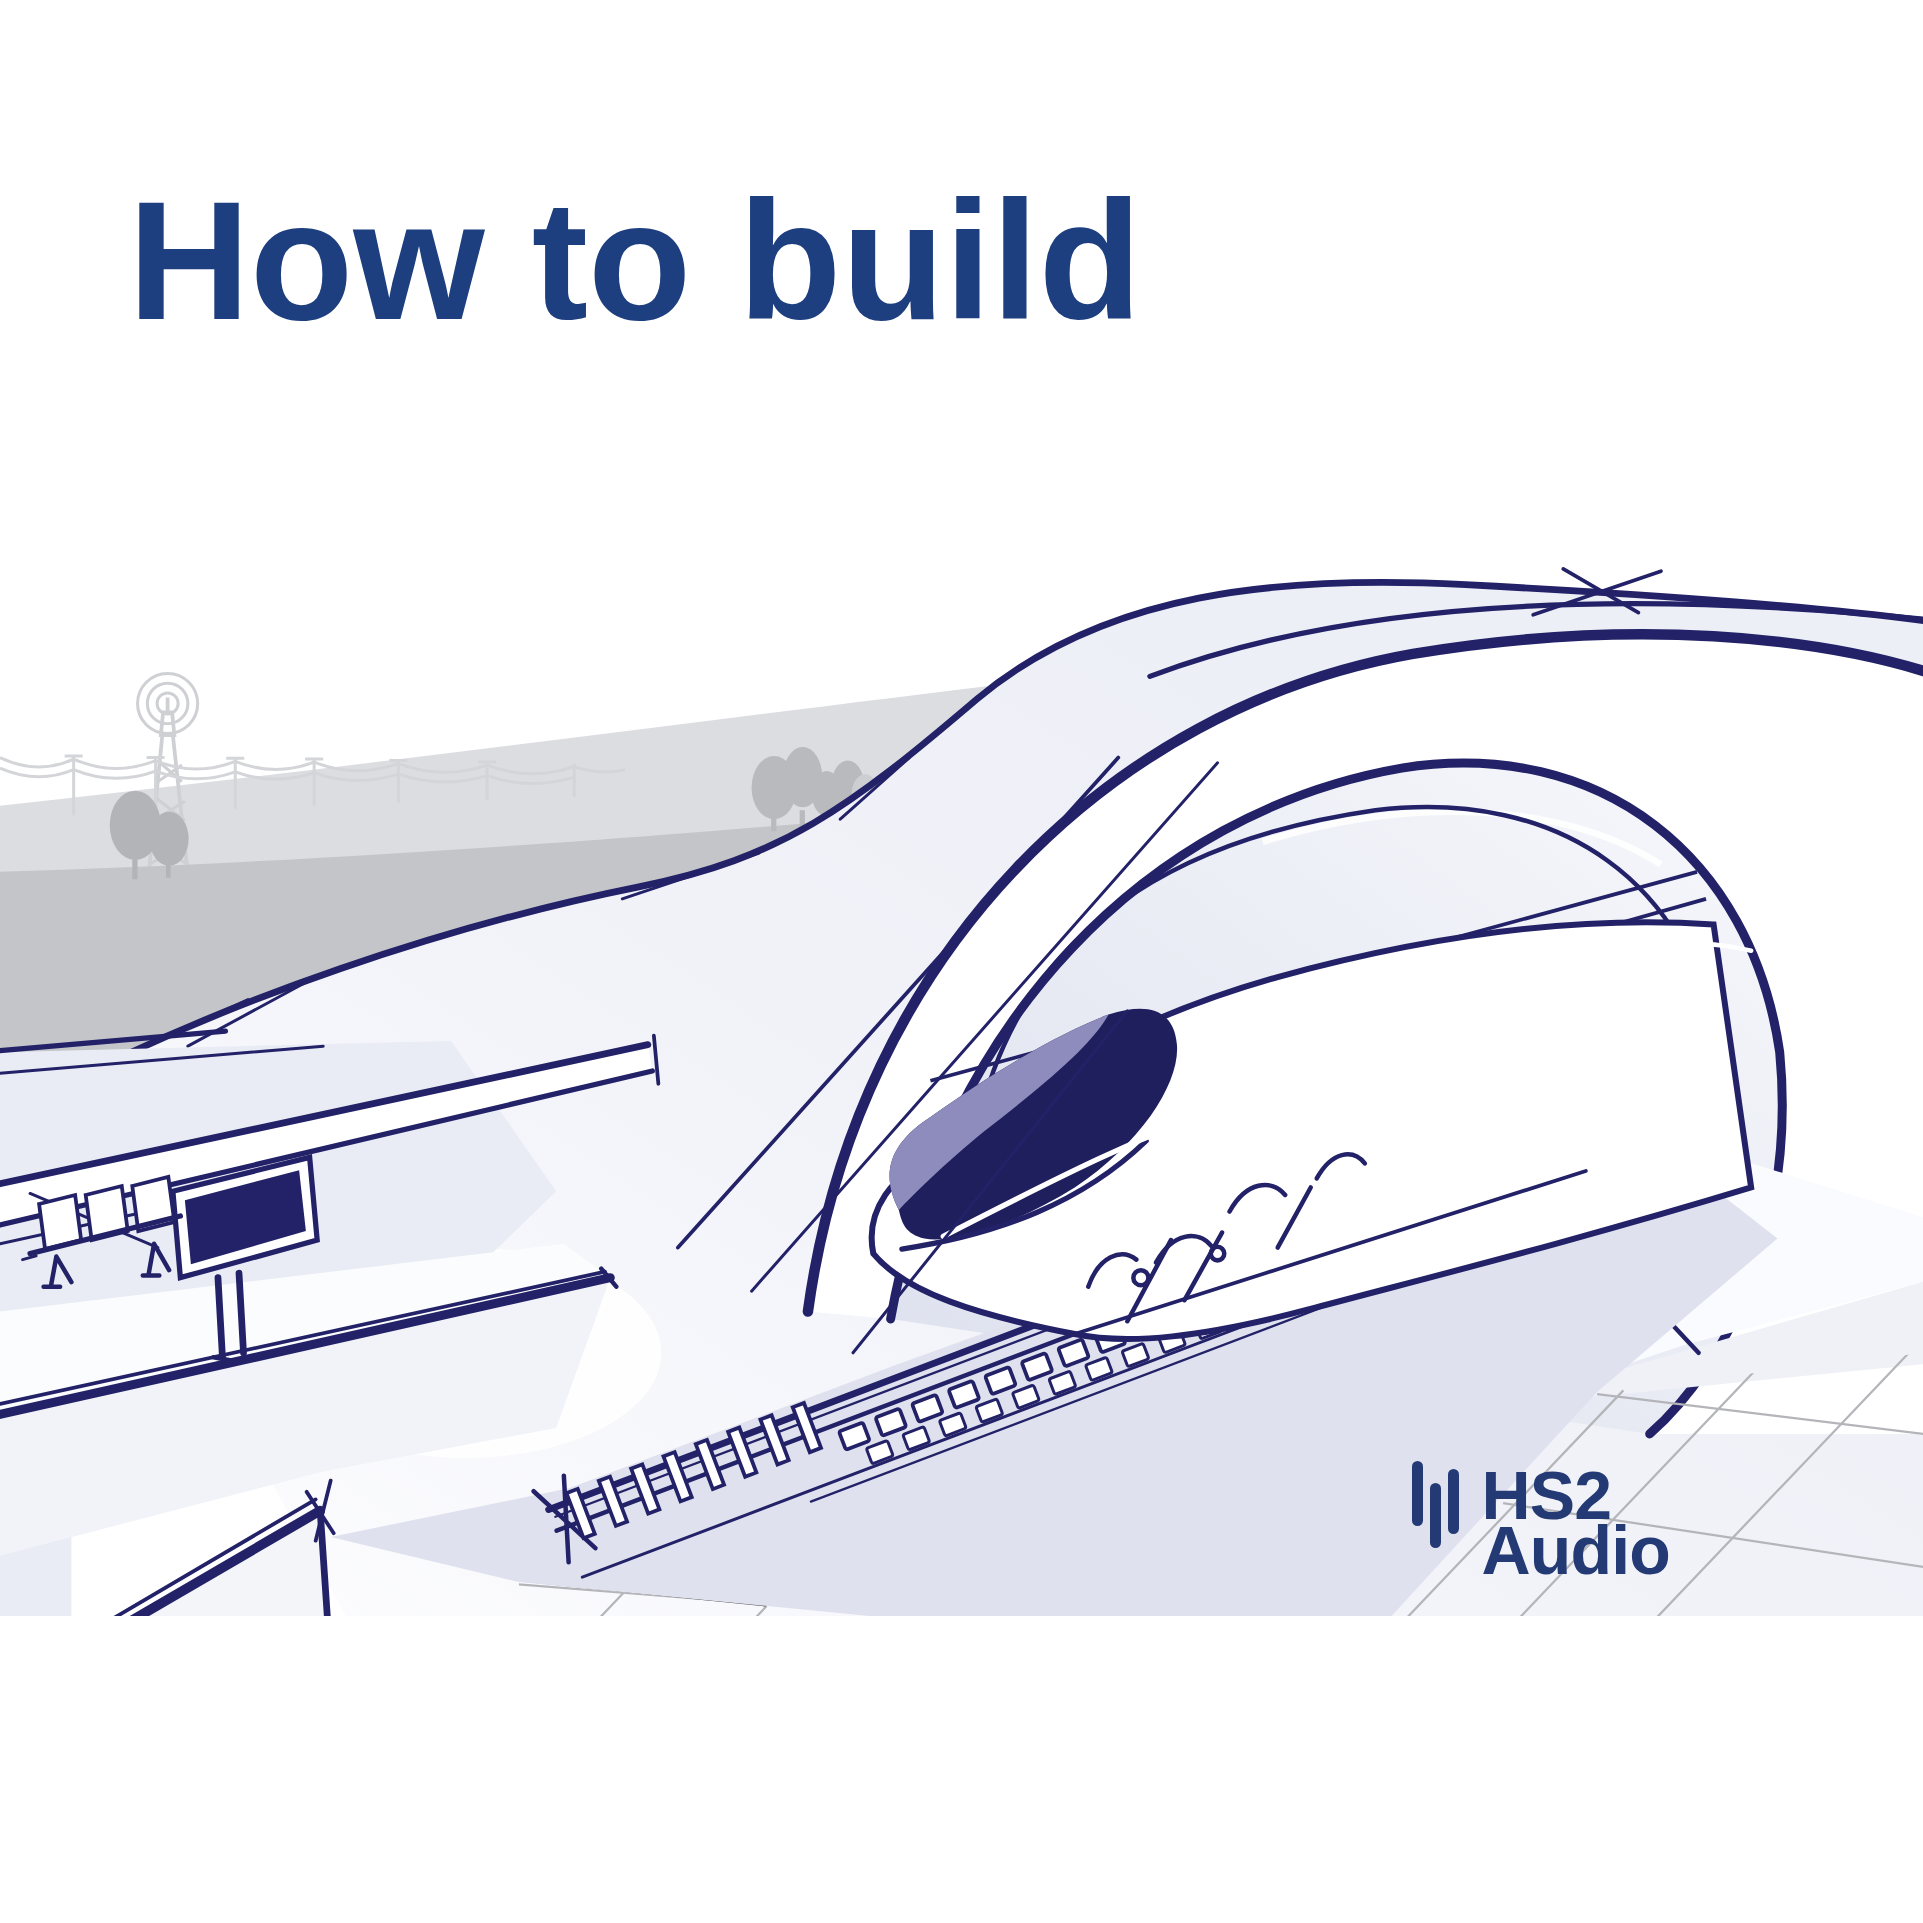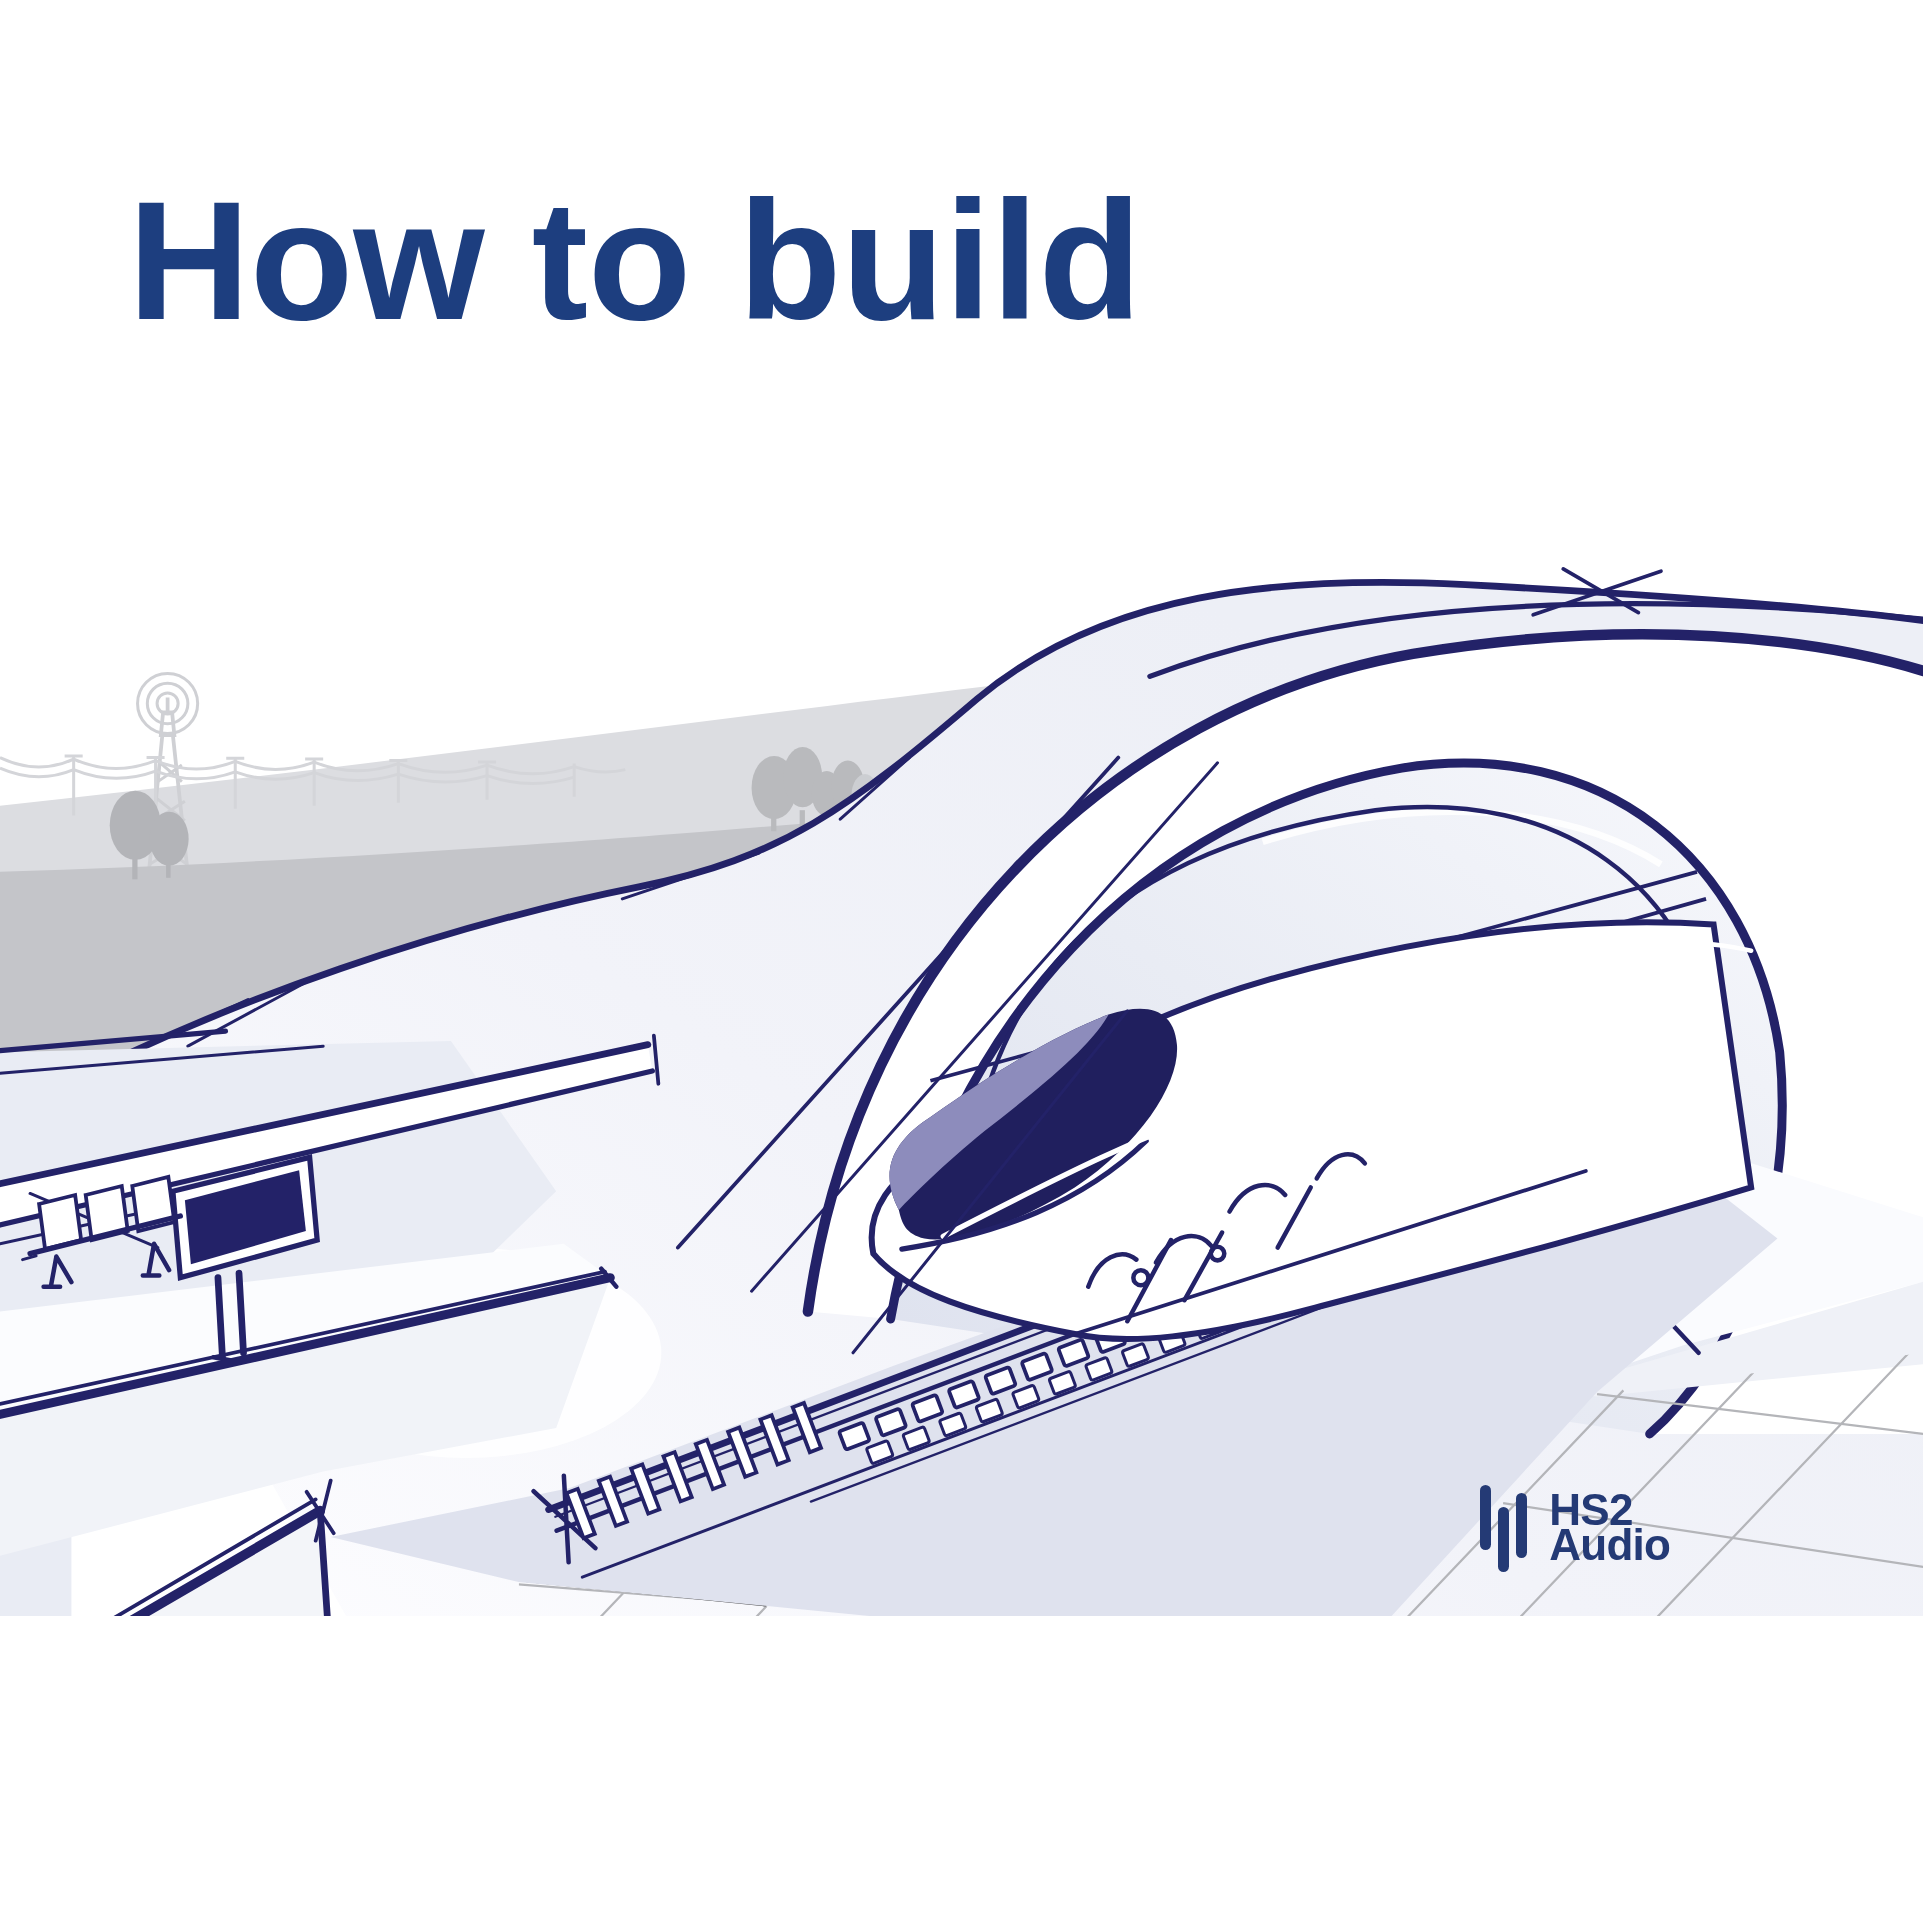--- a/index.html
+++ b/index.html
@@ -7,21 +7,21 @@
         font-family:"Liberation Sans", sans-serif;}
   .art{position:absolute;left:0;top:0;width:1924px;height:1924px;}
   .title{position:absolute;left:128px;top:159px;font-size:169px;font-weight:bold;
          line-height:1.21;letter-spacing:0;color:#1d3e7f;white-space:nowrap;}
   .logo{position:absolute;right:254px;bottom:38px;display:flex;align-items:flex-start;}
   .bars{display:flex;align-items:flex-start;height:93px;}
   .bar{width:11.3px;height:65px;border-radius:6px;background:#243a75;}
   .bar.b1{margin-top:0;}
   .bar.b2{margin-top:22px;margin-left:6.8px;}
   .bar.b3{margin-top:7.5px;margin-left:6.8px;}
-  .logo-text{margin-left:22px;color:#243a75;font-weight:bold;font-size:44px;line-height:0.81;
+  .logo-text{margin-left:22px;color:#243a75;font-weight:bold;font-size:68px;line-height:0.81;
              letter-spacing:-0.8px;padding-top:6.8px;}
   .logo-text div{white-space:nowrap;}
 </style>
 </head>
 <body>
 
 <div class="page">
 
   <svg class="art" viewBox="0 0 2560 2560">
     <defs>

